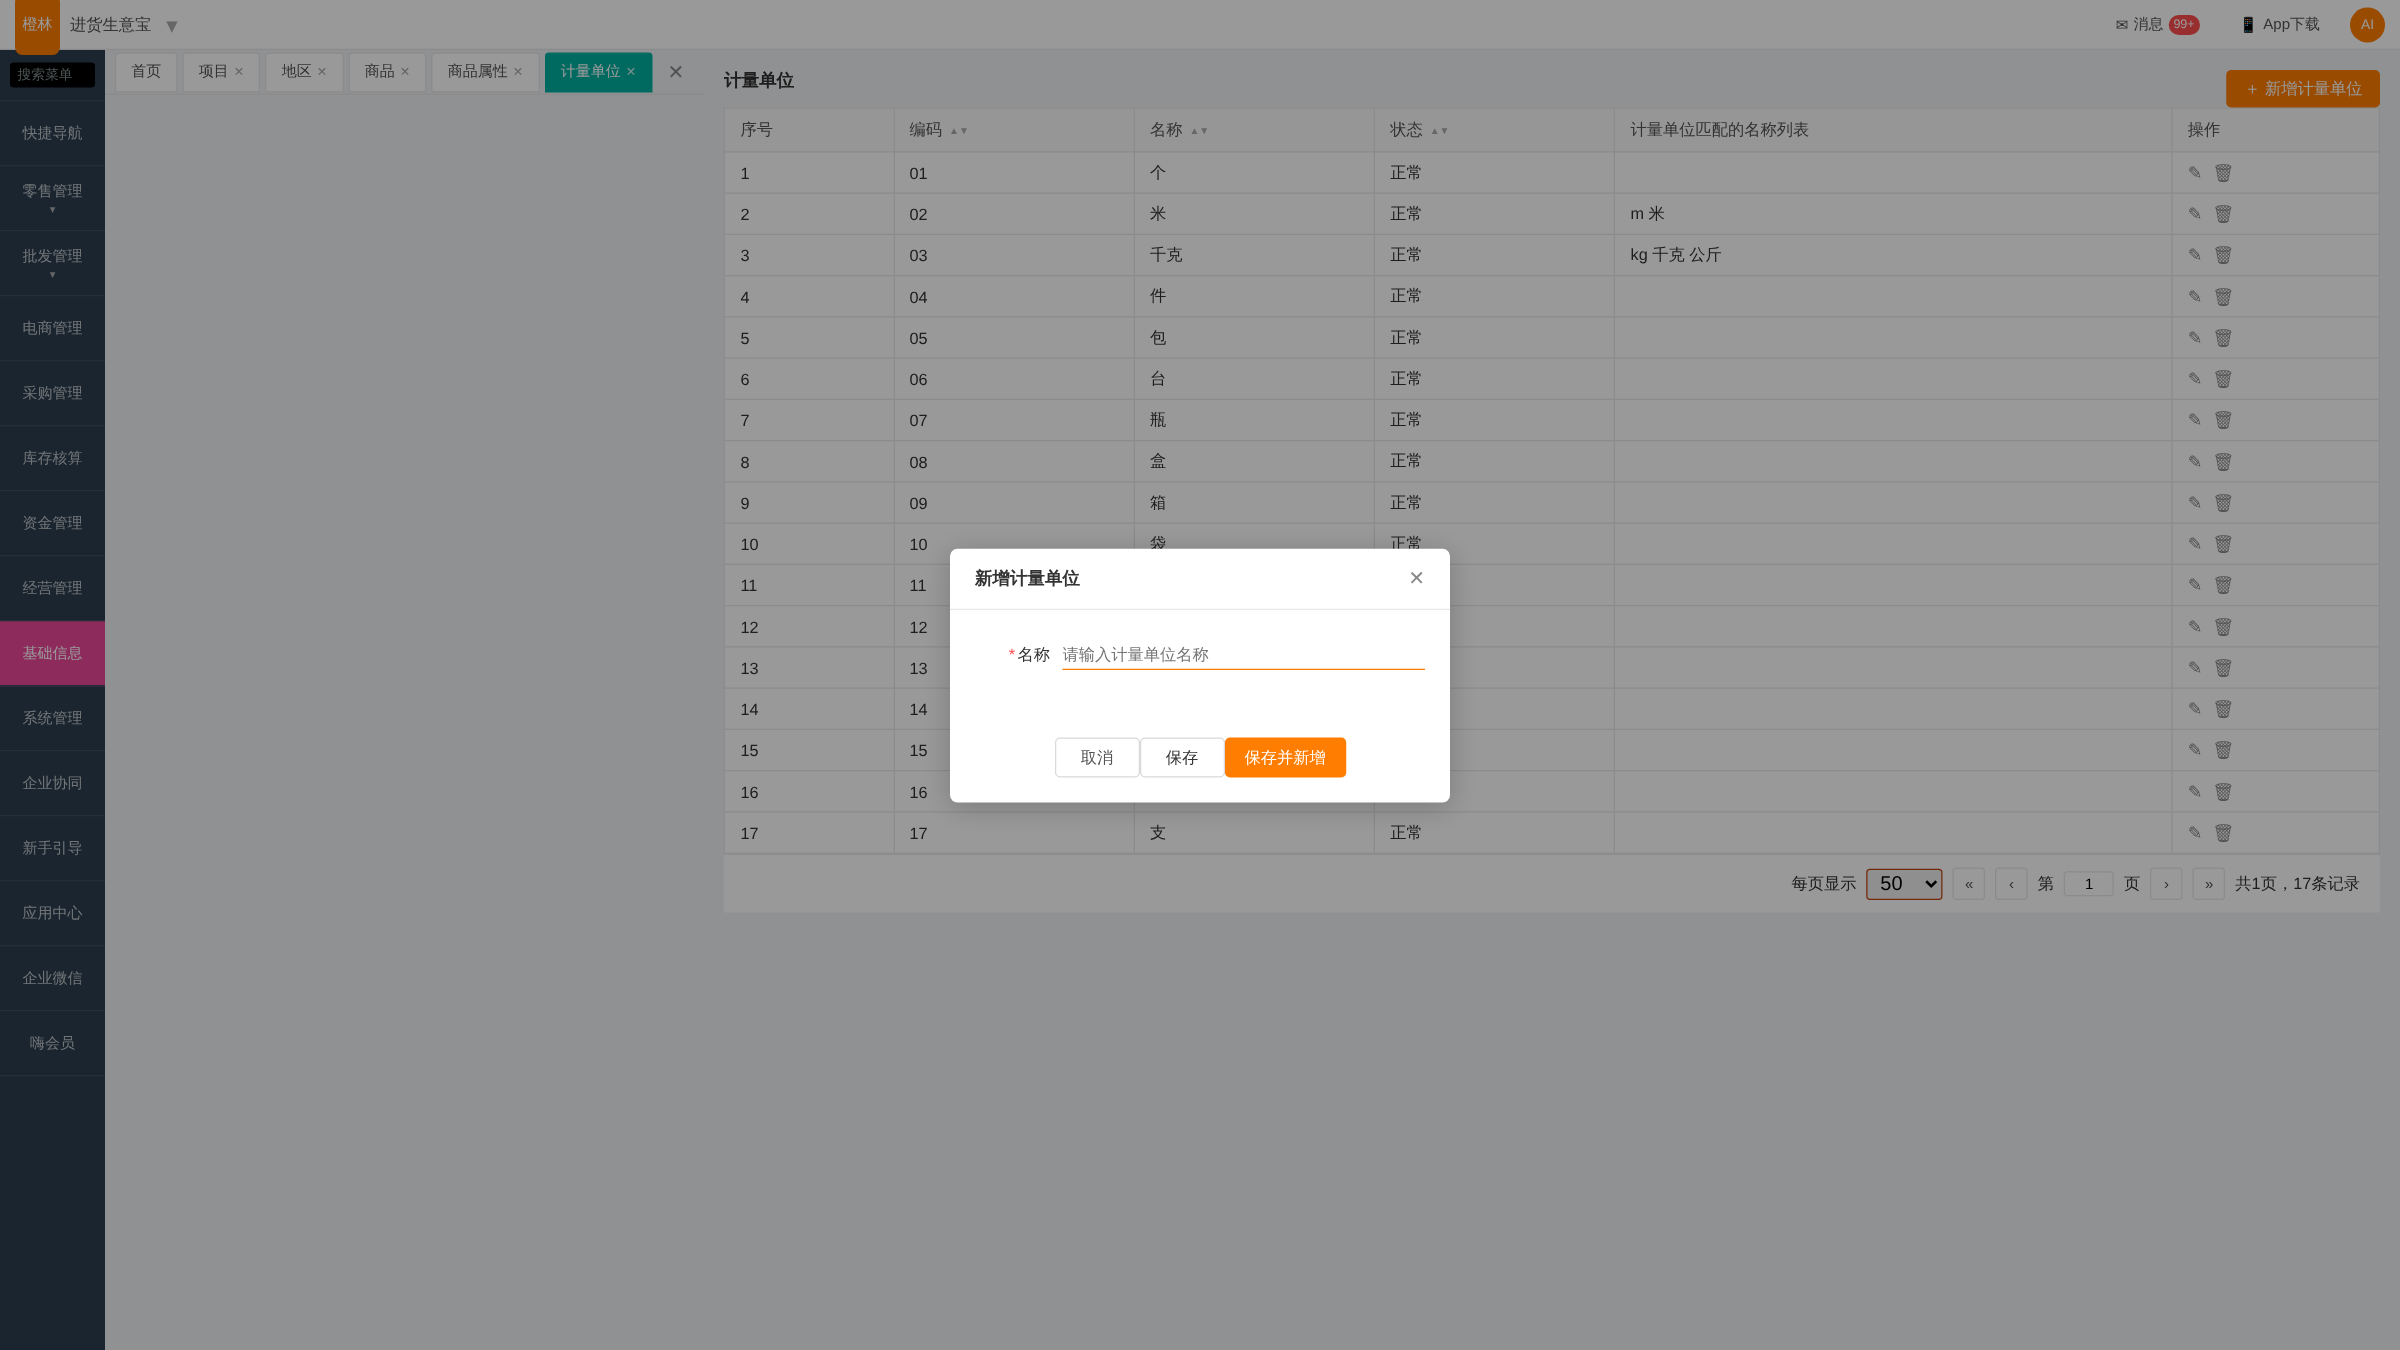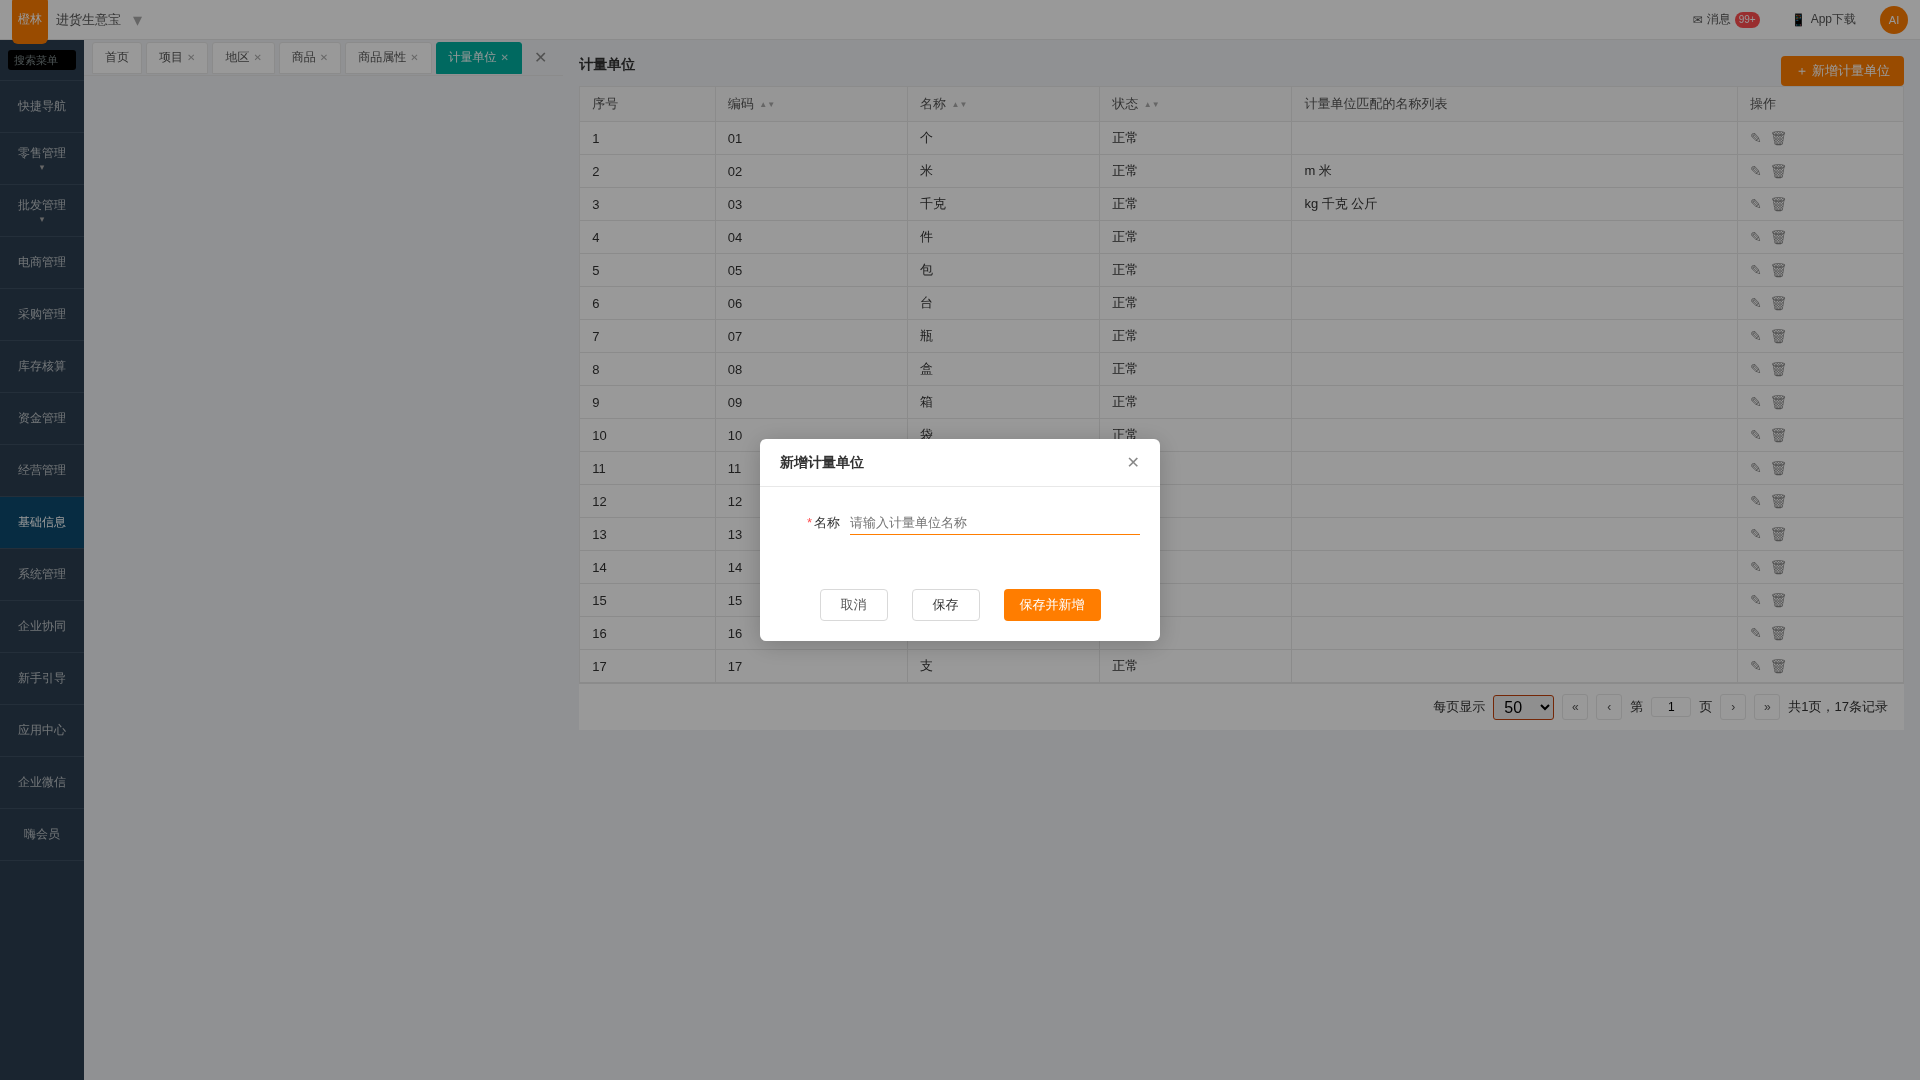--- a/index.html
+++ b/index.html
@@ -93,21 +93,21 @@
       align-items: center;
       justify-content: center;
       padding: 12px 4px;
       color: #bdc3c7;
       cursor: pointer;
       font-size: 12px;
       text-align: center;
       border-bottom: 1px solid #3d4f62;
       min-height: 52px;
     }
-    .sidebar-item.active { background: #0c4a6e; color: #fff; }
+    .sidebar-item.active { background: #ec4899; color: #fff; }
     .sidebar-search {
       padding: 10px 8px;
       border-bottom: 1px solid #3d4f62;
     }
     .sidebar-search input {
       width: 100%;
       background: #000000;
       border: none;
       border-radius: 3px;
       padding: 4px 6px;
@@ -344,21 +344,21 @@
       border-bottom: 1px solid #d9d9d9;
       padding: 4px 0;
       font-size: 13px;
       outline: none;
       color: #333;
     }
     .form-input.orange-border { border-bottom-color: #ff7d00; }
     .modal-footer {
       display: flex;
       justify-content: center;
-      gap: 24px;
+      gap: 0;
       padding: 12px 20px 20px;
     }
     .btn-cancel {
       padding: 6px 20px;
       border: 1px solid #d9d9d9;
       background: #fff;
       border-radius: 4px;
       cursor: pointer;
       font-size: 13px;
       color: #555;

